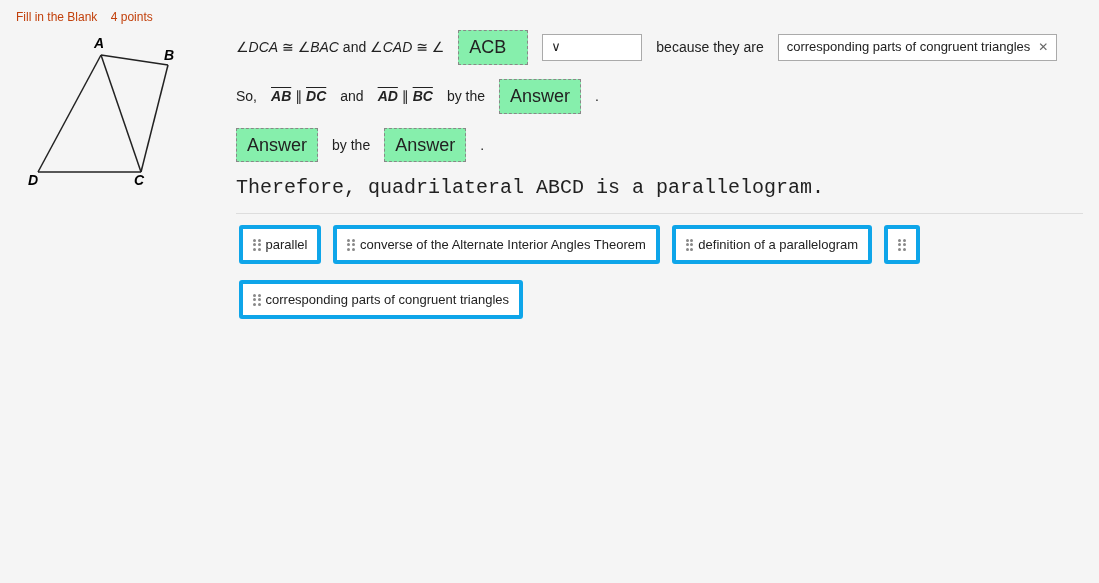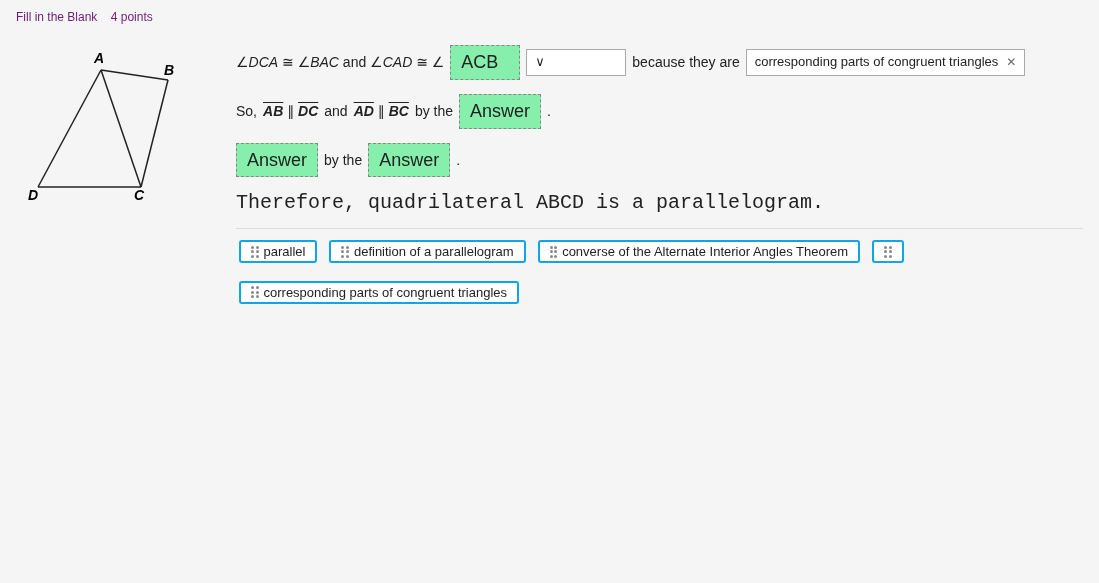--- a/index.html
+++ b/index.html
@@ -13,22 +13,22 @@
       padding: 0;
     }
     .page {
       background: #f5f5f5;
       width: 1099px;
       min-height: 583px;
       padding: 10px 16px 16px 16px;
     }
     .header-line {
       font-size: 12px;
-      color: #701a75;
-      margin-bottom: 21px;
+      color: #c2410c;
+      margin-bottom: 6px;
     }
     .problem-statement {
       font-size: 14px;
       margin-bottom: 12px;
       line-height: 1.5;
     }
     .problem-statement em {
       font-style: italic;
       font-weight: bold;
     }
@@ -42,21 +42,21 @@
       width: 200px;
     }
     .proof-area {
       flex: 1;
     }
     .proof-line {
       margin-bottom: 14px;
       display: flex;
       align-items: center;
       flex-wrap: wrap;
-      gap: 6px;
+      gap: 14px;
       line-height: 2;
     }
     .proof-line span {
       line-height: 1.6;
     }
     .answer-box {
       display: inline-block;
       border: 1px dashed #888;
       padding: 2px 10px;
       min-width: 70px;
@@ -88,23 +88,23 @@
       padding: 2px 8px;
       background: #fff;
       font-size: 13px;
       cursor: pointer;
       min-width: 100px;
     }
     .drag-chip {
       display: inline-flex;
       align-items: center;
       gap: 5px;
-      border: 2px solid #0ea5e9;
+      border: 4px solid #0ea5e9;
       border-radius: 3px;
-      padding: 2px 10px;
+      padding: 8px 10px;
       background: #fff;
       font-size: 13px;
       cursor: grab;
       margin: 3px;
     }
     .drag-chip .dots {
       display: inline-grid;
       grid-template-columns: 3px 3px;
       grid-template-rows: repeat(3, 3px);
       gap: 1.5px;
@@ -214,32 +214,32 @@
         </div>
         <div class="drag-chip">
           <span class="dots">
             <span></span>
               <span></span>
               <span></span>
               <span></span>
               <span></span>
               <span></span>
           </span>
+          <span>converse of the Alternate Interior Angles Theorem</span>
+        </div>
+        <div class="drag-chip">
+          <span class="dots">
+            <span></span>
+              <span></span>
+              <span></span>
+              <span></span>
+              <span></span>
+              <span></span>
+          </span>
           <span>definition of a parallelogram</span>
-        </div>
-        <div class="drag-chip">
-          <span class="dots">
-            <span></span>
-              <span></span>
-              <span></span>
-              <span></span>
-              <span></span>
-              <span></span>
-          </span>
-          <span>converse of the Alternate Interior Angles Theorem</span>
         </div>
         <div class="drag-chip">
           <span class="dots">
             <span></span>
               <span></span>
               <span></span>
               <span></span>
               <span></span>
               <span></span>
           </span>

